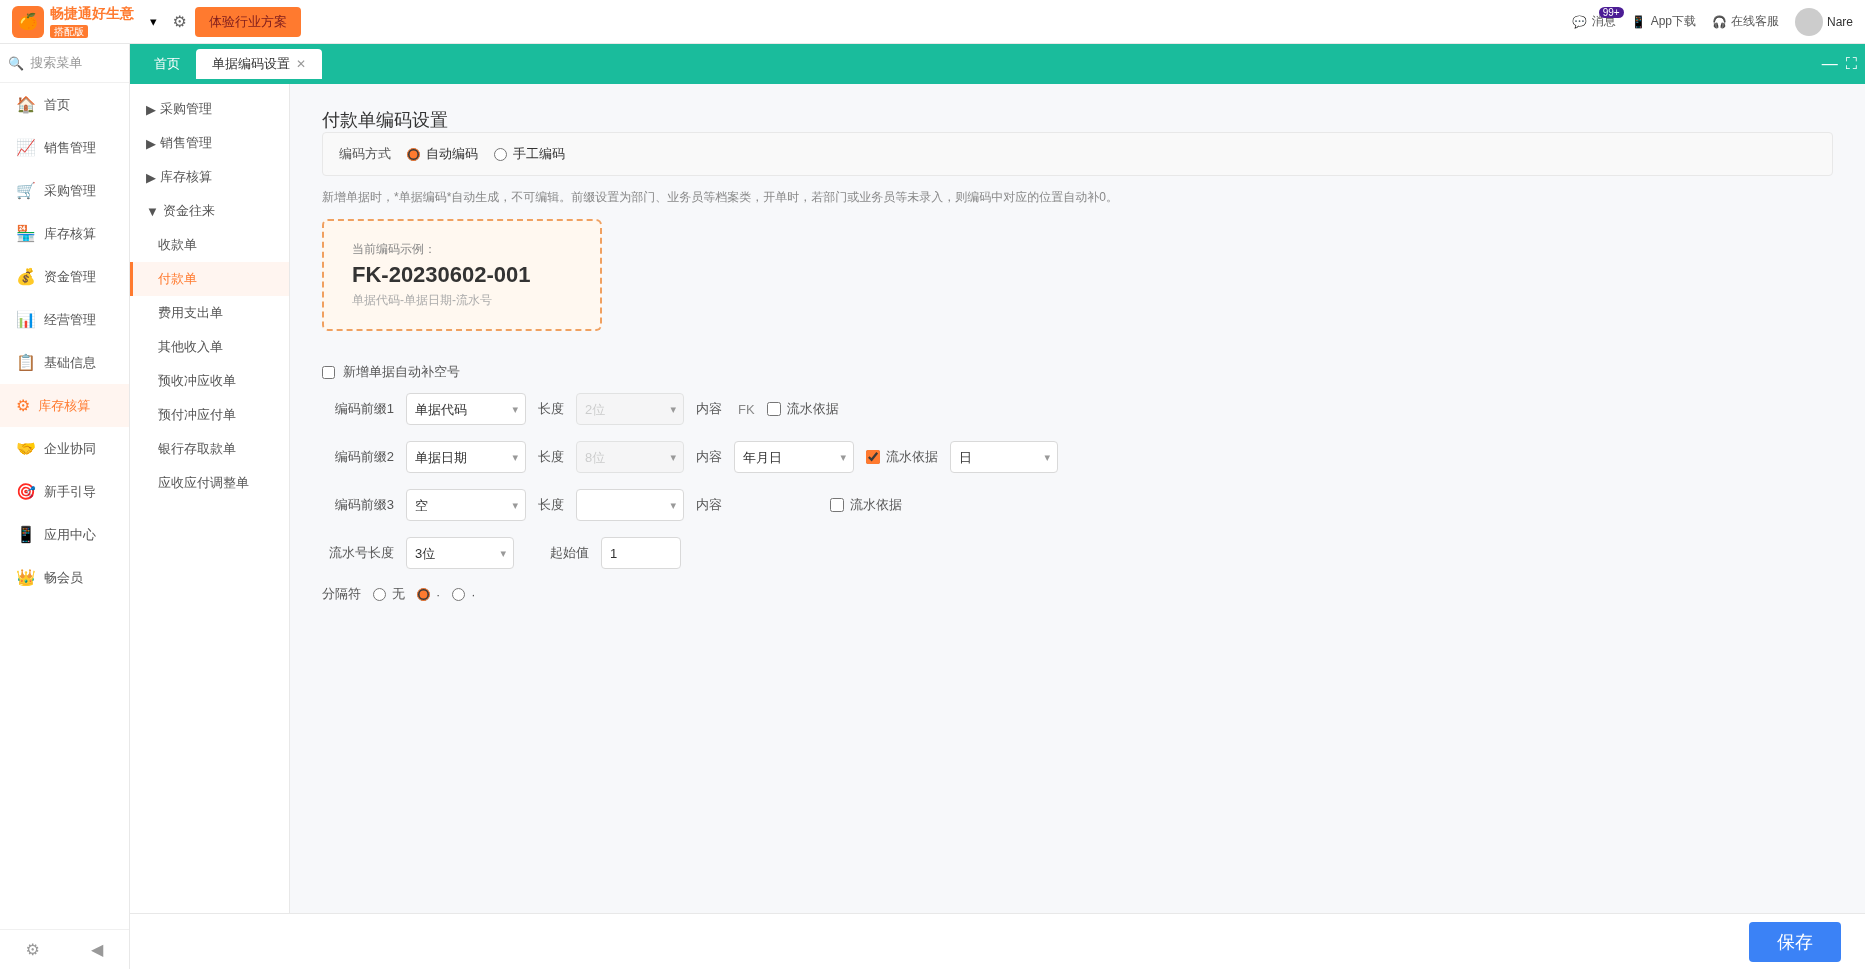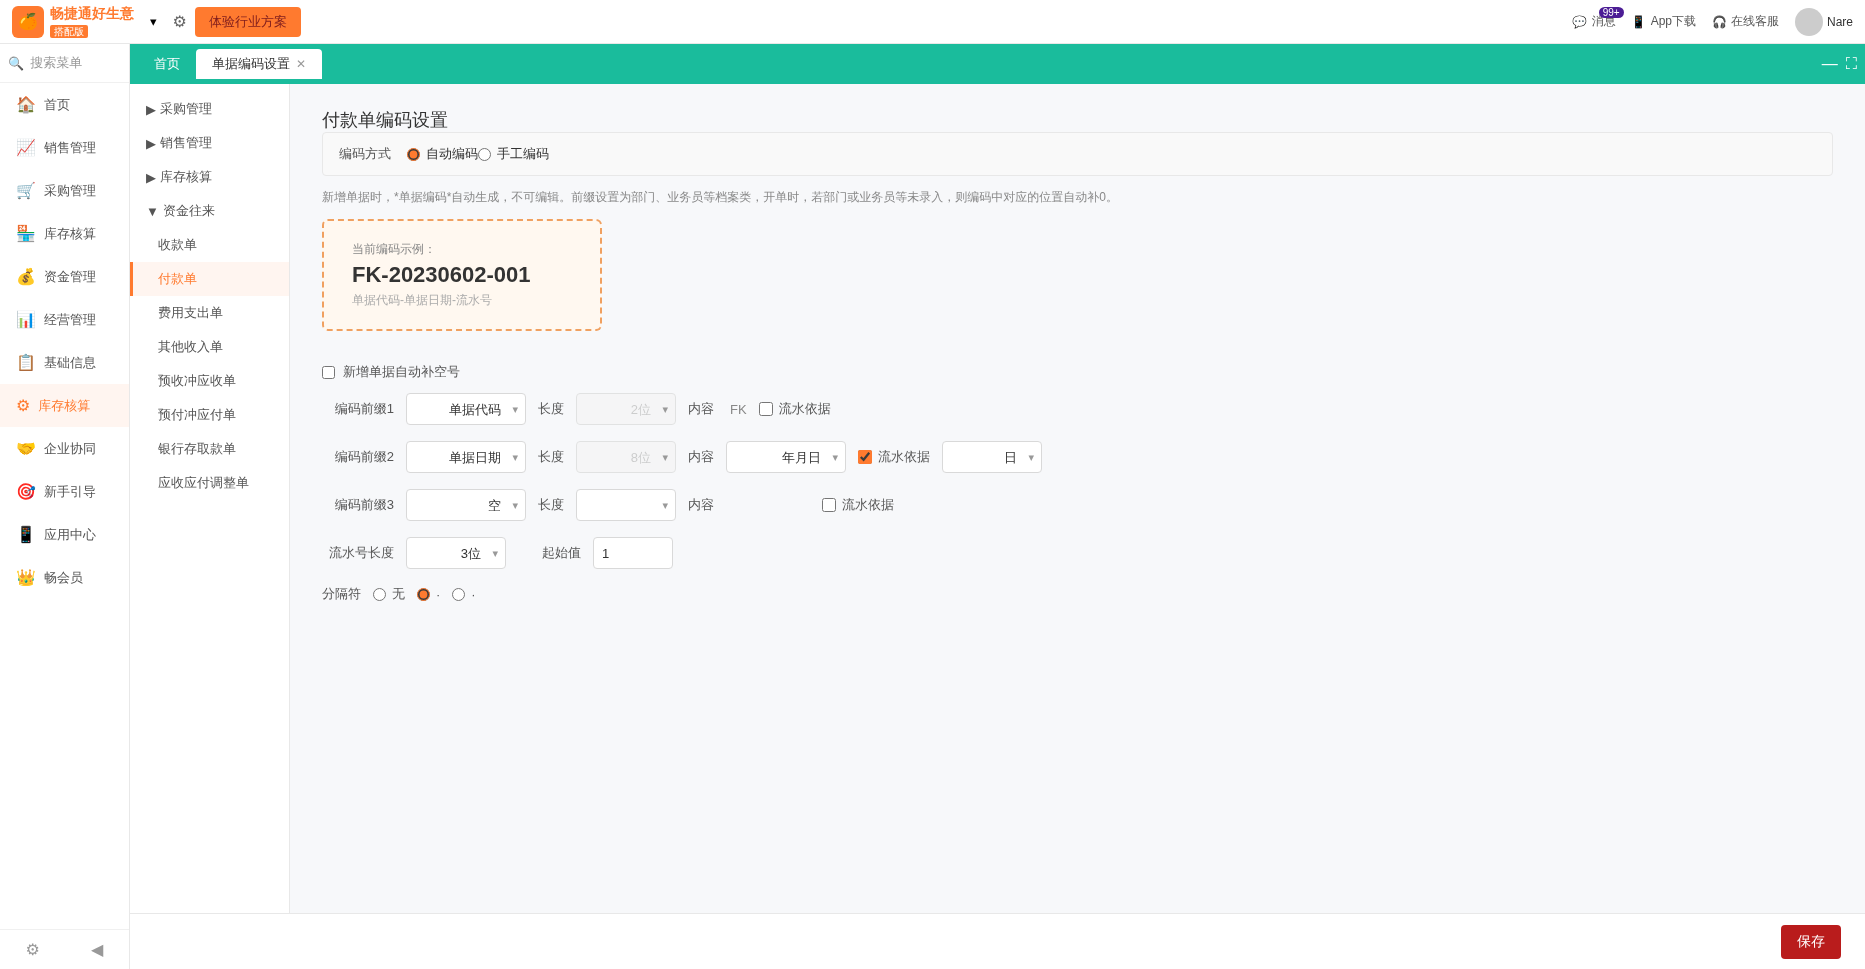--- a/index.html
+++ b/index.html
@@ -70,62 +70,62 @@
     .sub-menu-group { font-size: 13px; }
     .sub-menu-header { padding: 8px 16px; color: #555; cursor: pointer; display: flex; align-items: center; gap: 4px; }
     .sub-menu-item { padding: 8px 16px 8px 28px; color: #555; cursor: pointer; font-size: 13px; }
     .sub-menu-item.active { color: #ff7a2f; background: #fff5f0; border-left: 3px solid #ff7a2f; padding-left: 25px; }
 
     
     .form-area { flex: 1; padding: 24px 32px; background: #f7f8fa; }
     .page-title { font-size: 18px; font-weight: normal; color: #333; }
     .encoding-method { display: flex; align-items: center; gap: 16px; padding: 12px 16px; background: #f9f9f9; border-radius: 4px; border: 1px solid #e8e8e8; }
     .encoding-label { color: #555; font-size: 13px; }
-    .radio-group { display: flex; align-items: center; }
+    .radio-group { display: flex; align-items: center; gap: 16px; }
     .radio-item { display: flex; align-items: center; gap: 6px; cursor: pointer; font-size: 13px; color: #333; }
     .radio-input { accent-color: #ff7a2f; }
 
     .hint-text { font-size: 12px; color: #888; margin: 12px 0; line-height: 1.6; }
 
     
     .code-preview { border: 2px dashed #f0a060; background: #fff8f0; border-radius: 6px; padding: 20px 28px; display: inline-block; margin-bottom: 20px; min-width: 280px; }
     .code-preview-label { font-size: 12px; color: #888; margin-bottom: 4px; }
     .code-preview-value { font-size: 22px; font-weight: bold; color: #333; }
     .code-preview-desc { font-size: 12px; color: #aaa; margin-top: 4px; }
 
     
     .checkbox-row { display: flex; align-items: center; gap: 8px; margin: 12px 0; font-size: 13px; color: #555; }
     .checkbox-input { accent-color: #ff7a2f; }
 
     
     .form-row { display: flex; align-items: center; gap: 12px; margin-bottom: 16px; }
     .form-row-label { width: 72px; color: #555; font-size: 13px; text-align: right; flex-shrink: 0; }
     .form-select { height: 32px; border: 1px solid #d9d9d9; border-radius: 4px; padding: 0 8px; font-size: 13px; color: #333; background: #fff; cursor: pointer; display: flex; align-items: center; justify-content: space-between; }
-    .form-select-sm { width: 100px; }
+    .form-select-sm { width: 108px; }
     .form-select-md { width: 120px; }
     .form-input { height: 32px; border: 1px solid #d9d9d9; border-radius: 4px; padding: 0 8px; font-size: 13px; color: #333; background: #fff; }
     .form-input-sm { width: 80px; }
     .length-label { color: #555; font-size: 13px; }
     .content-label { color: #555; font-size: 13px; }
     .content-value { color: #888; font-size: 13px; margin-left: 4px; }
     .waterflow-checkbox { display: flex; align-items: center; gap: 6px; font-size: 13px; color: #555; }
     .disabled-select { background: #f5f5f5 !important; color: #bbb !important; }
 
     
     .separator-row { display: flex; align-items: center; gap: 12px; margin-top: 8px; }
     .separator-label { color: #555; font-size: 13px; }
     .separator-radio { display: flex; align-items: center; gap: 6px; font-size: 13px; color: #555; cursor: pointer; }
 
     
     .bottom-bar { height: 56px; background: #fff; border-top: 1px solid #e8e8e8; display: flex; align-items: center; justify-content: flex-end; padding: 0 24px; flex-shrink: 0; }
-    .save-btn { background: #b91c1c; color: #fff; border: none; padding: 8px 16px; border-radius: 4px; font-size: 14px; cursor: pointer; }
+    .save-btn { background: #3b82f6; color: #fff; border: none; padding: 8px 28px; border-radius: 4px; font-size: 18px; cursor: pointer; }
 
     select { appearance: none; -webkit-appearance: none; }
     .select-wrapper { position: relative; display: inline-block; }
-    .select-wrapper select { padding-right: 24px; text-align: right; }
+    .select-wrapper select { padding-right: 24px; }
     .select-wrapper::after { content: '▾'; position: absolute; right: 8px; top: 50%; transform: translateY(-50%); pointer-events: none; color: #999; font-size: 11px; }
 
     .checked-box { accent-color: #ff7a2f; width: 14px; height: 14px; }
   </style>
 </head>
 <body>
 
 <div class="top-bar">
   <div class="top-bar-left">
     <div class="logo-area">

